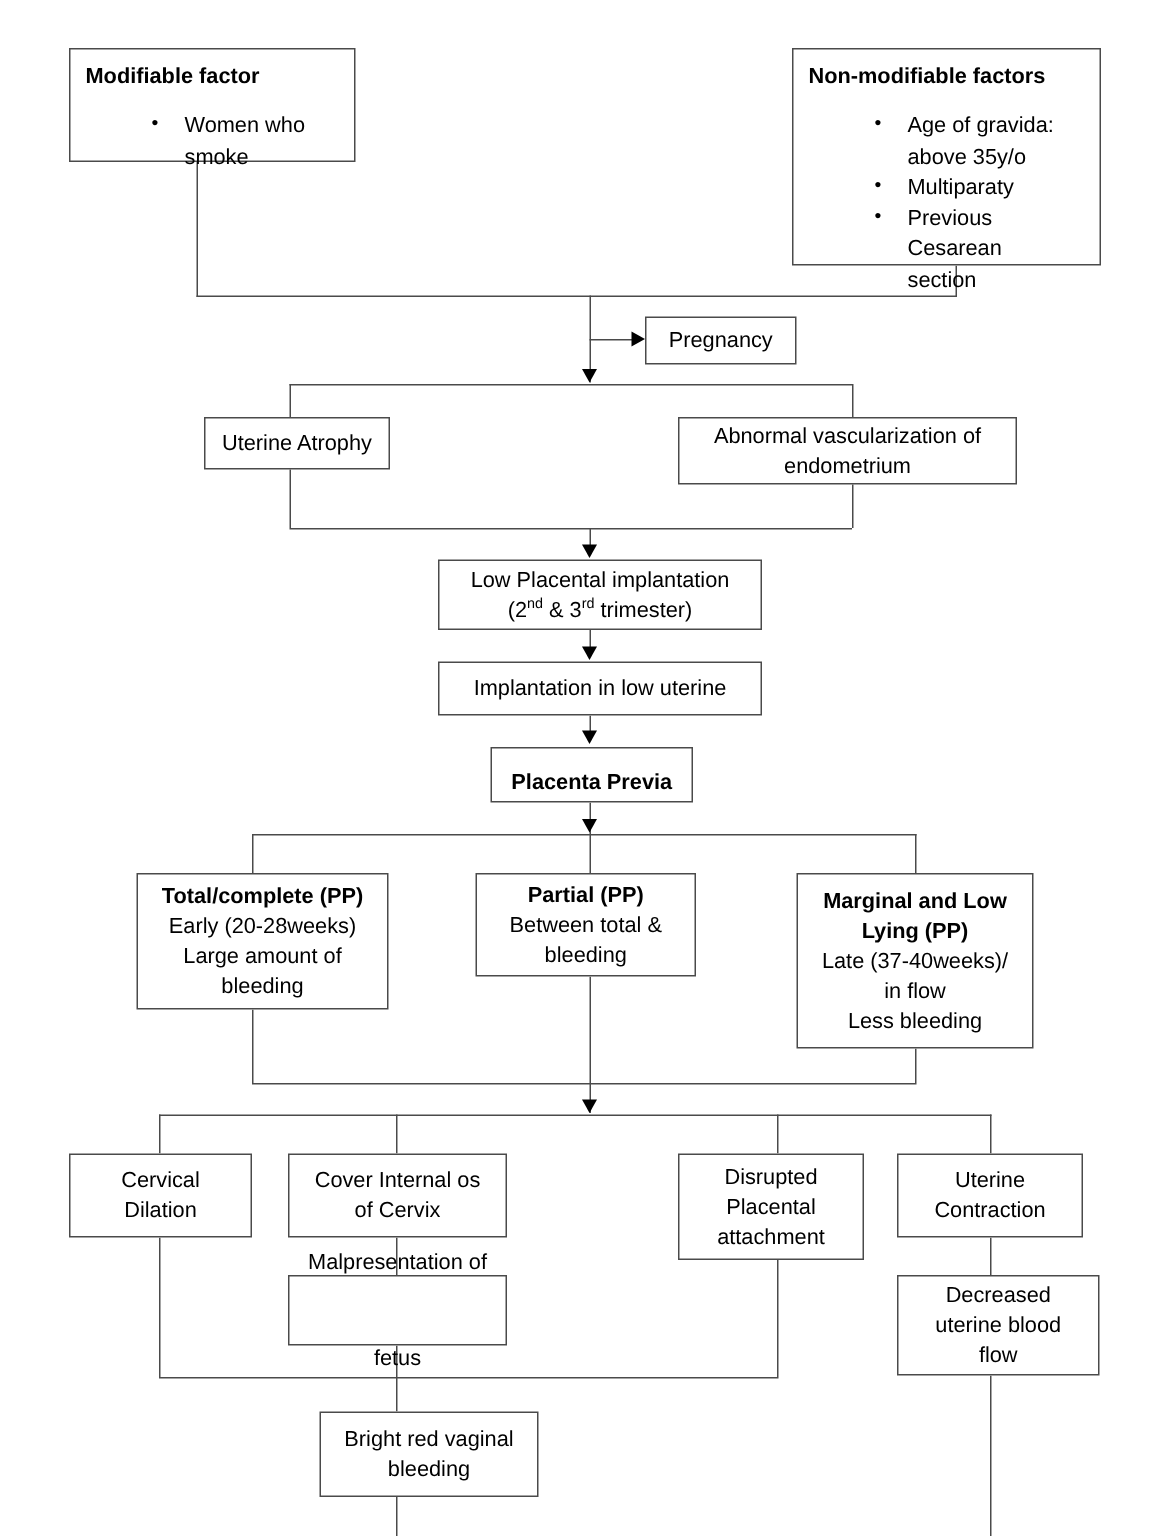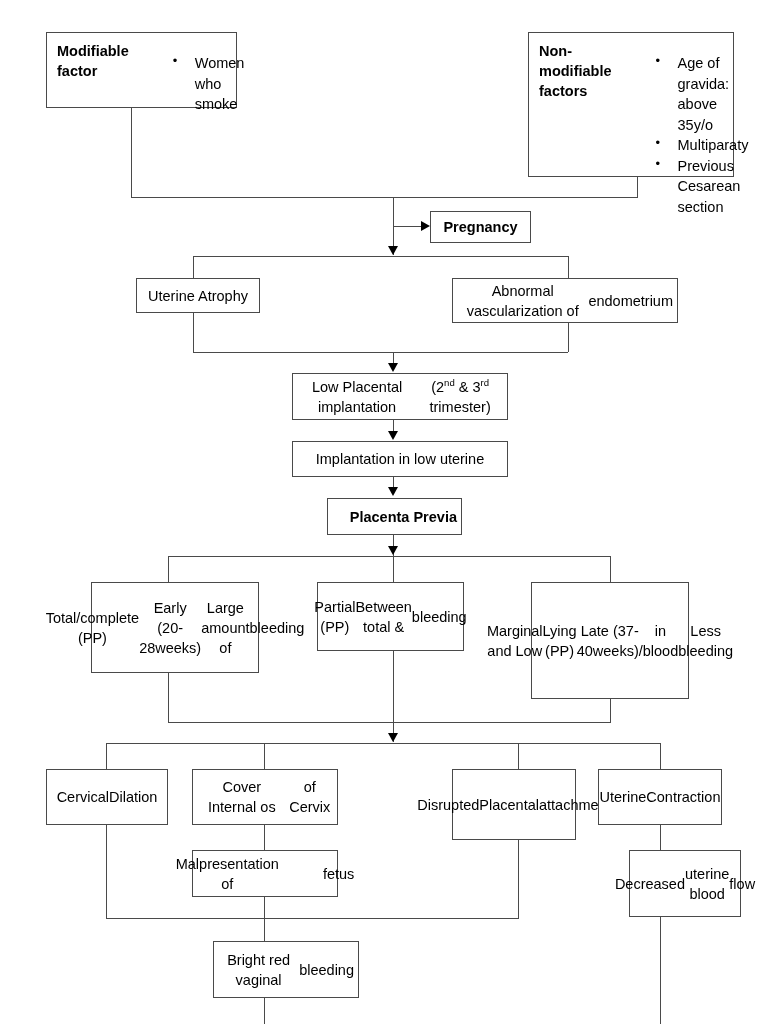--- a/index.html
+++ b/index.html
@@ -17,36 +17,36 @@
     height: 1024px;
     background: #ffffff;
     overflow: hidden;
   }
   .node {
     position: absolute;
     box-sizing: border-box;
     border: 1px solid #4a4a4a;
     background: #ffffff;
     display: flex;
-    flex-direction: row;
+    flex-direction: column;
     align-items: center;
     justify-content: center;
     text-align: center;
     font-size: 14.5px;
     line-height: 1.38;
     color: #000000;
     z-index: 5;
     padding: 2px 4px;
   }
   .node.bold {
     font-weight: bold;
     justify-content: flex-end;
   }
   .node .ttl {
-    font-weight: normal;
+    font-weight: bold;
     display: block;
   }
   .node .ln {
     display: block;
   }
   
   .factorbox {
     align-items: stretch;
     justify-content: flex-start;
     text-align: left;
@@ -178,21 +178,21 @@
 
   <div class="node factorbox" style="left:528px; top:32px; width:206px; height:145px;">
     <span class="ttl">Non-modifiable factors</span>
     <ul>
       <li>Age of gravida: above 35y/o</li>
       <li>Multiparaty</li>
       <li>Previous Cesarean section</li>
     </ul>
   </div>
 
-  <div class="node" style="left:430px; top:211px; width:101px; height:32px;font-weight:bold;">
+  <div class="node" style="left:430px; top:211px; width:101px; height:32px;">
     <span class="ln">Pregnancy</span>
   </div>
 
   <div class="node" style="left:136px; top:278px; width:124px; height:35px;">
     <span class="ln">Uterine Atrophy</span>
   </div>
 
   <div class="node" style="left:452px; top:278px; width:226px; height:45px;">
     <span class="ln">Abnormal vascularization of</span>
     <span class="ln">endometrium</span>
@@ -221,21 +221,21 @@
   <div class="node" style="left:317px; top:582px; width:147px; height:69px;">
     <span class="ttl">Partial (PP)</span>
     <span class="ln">Between total &amp;</span>
     <span class="ln">bleeding</span>
   </div>
 
   <div class="node" style="left:531px; top:582px; width:158px; height:117px;">
     <span class="ttl">Marginal and Low</span>
     <span class="ttl">Lying (PP)</span>
     <span class="ln">Late (37-40weeks)/</span>
-    <span class="ln">in blood</span>
+    <span class="ln">in flow</span>
     <span class="ln">Less bleeding</span>
   </div>
 
   <div class="node" style="left:46px; top:769px; width:122px; height:56px;">
     <span class="ln">Cervical</span>
     <span class="ln">Dilation</span>
   </div>
 
   <div class="node" style="left:192px; top:769px; width:146px; height:56px;">
     <span class="ln">Cover Internal os</span>
@@ -251,21 +251,21 @@
   <div class="node" style="left:598px; top:769px; width:124px; height:56px;">
     <span class="ln">Uterine</span>
     <span class="ln">Contraction</span>
   </div>
 
   <div class="node" style="left:192px; top:850px; width:146px; height:47px;gap:44px;">
     <span class="ln">Malpresentation of</span>
     <span class="ln">fetus</span>
   </div>
 
-  <div class="node" style="left:629px; top:850px; width:112px; height:67px;text-align:center;">
+  <div class="node" style="left:598px; top:850px; width:135px; height:67px;text-align:center;">
     <span class="ln">Decreased</span>
     <span class="ln">uterine blood</span>
     <span class="ln">flow</span>
   </div>
 
   <div class="node" style="left:181px; top:941px; width:146px; height:57px;margin-left:32px;">
     <span class="ln">Bright red vaginal</span>
     <span class="ln">bleeding</span>
   </div>
 

